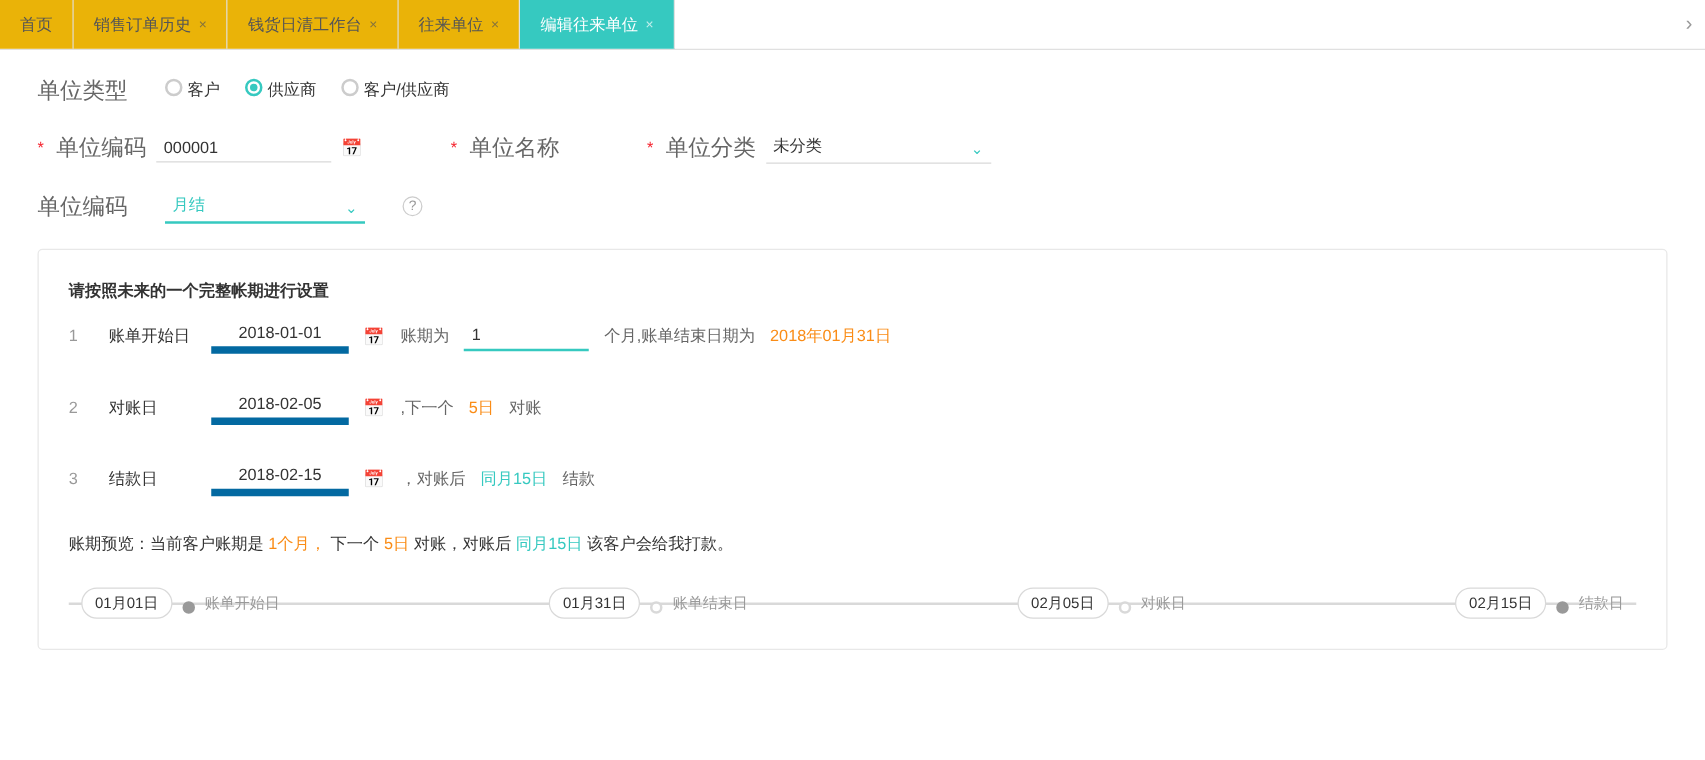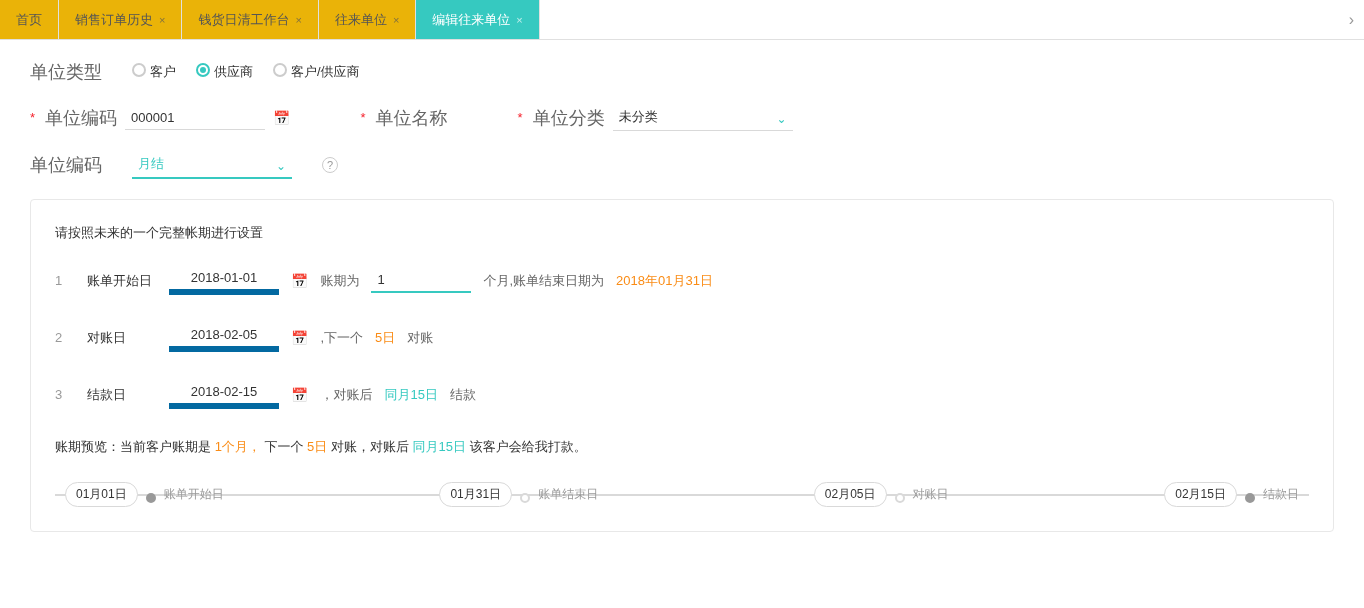--- a/index.html
+++ b/index.html
@@ -154,21 +154,22 @@
     .card {
       border: 1px solid #e8e8e8;
       border-radius: 4px;
       padding: 24px;
       background: #fff;
       margin-top: 8px;
     }
     .card-title {
       font-size: 13px;
       color: #333;
-      margin-bottom: 24px;
+      margin-bottom: 12px;
+      font-weight: bold;
     }
     .period-row {
       display: flex;
       align-items: center;
       margin-bottom: 28px;
       gap: 12px;
     }
     .period-num {
       width: 20px;
       color: #999;

